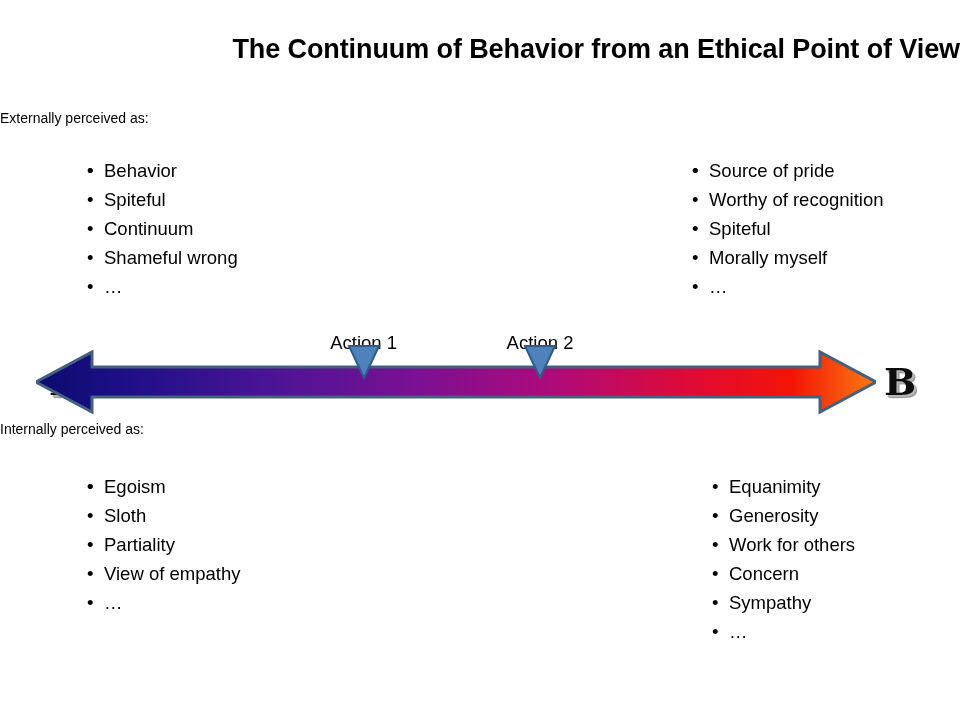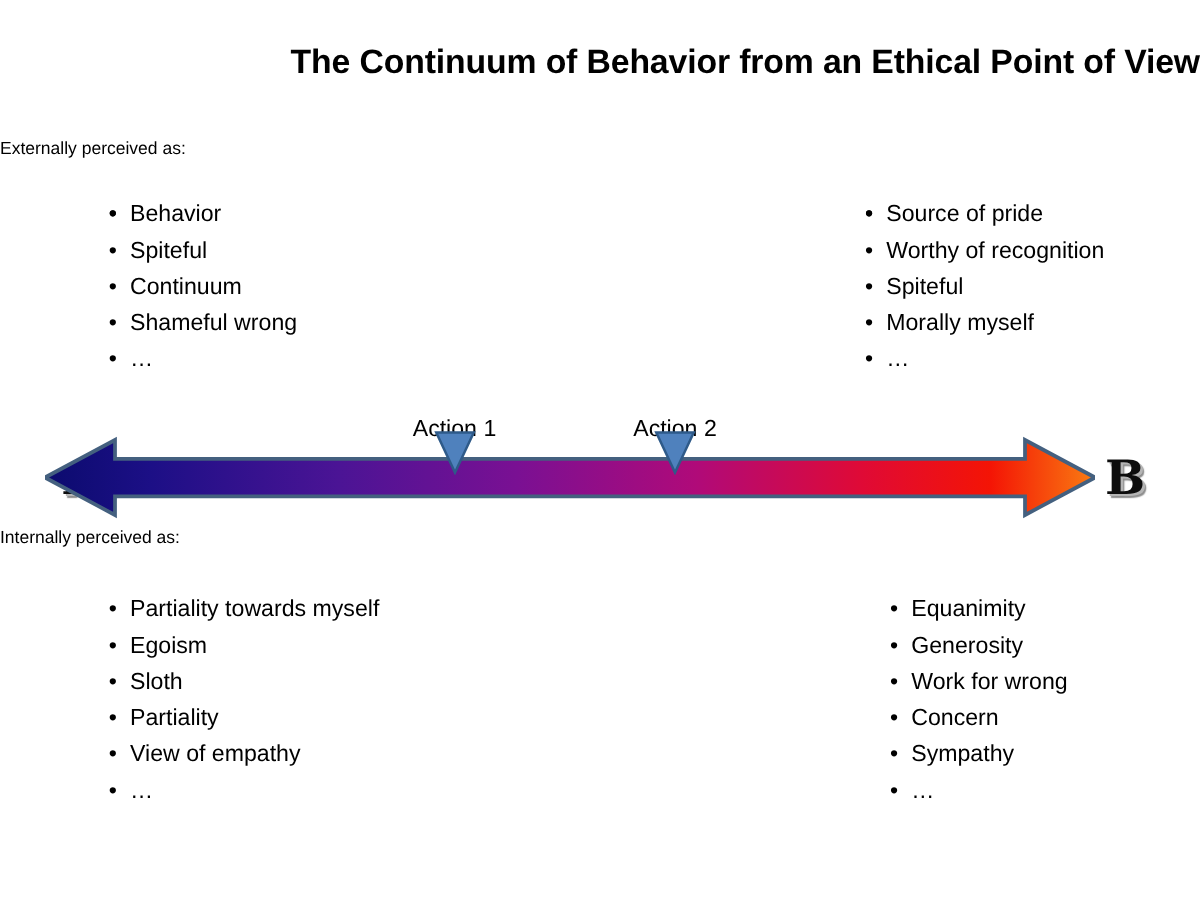--- a/index.html
+++ b/index.html
@@ -177,30 +177,30 @@
   <div id="action-marker-2" class="action-marker" style="left: 540px;">
     <span class="action-label">Action 2</span>
     <svg class="action-triangle" width="34" height="36" viewBox="0 0 34 36">
       <polygon class="marker-tri" points="2,2 32,2 17,34" fill="#4f81bd" stroke="#2e5a89" stroke-width="2"></polygon>
     </svg>
   </div>
 
   <div id="heading-internal" class="section-heading">Internally perceived as:</div>
 
   <ul id="list-internal-left" class="bullet-list">
-      <li><span class="bullet-dot">•</span><span>Partiality towards myself</span></li>
+      <li><span class="bullet-dot">•</span></li>
       <li><span class="bullet-dot">•</span><span>Egoism</span></li>
       <li><span class="bullet-dot">•</span><span>Sloth</span></li>
       <li><span class="bullet-dot">•</span><span>Partiality</span></li>
       <li><span class="bullet-dot">•</span><span>View of empathy</span></li>
       <li><span class="bullet-dot">•</span><span>…</span></li>
     </ul>
 
   <ul id="list-internal-right" class="bullet-list">
       <li><span class="bullet-dot">•</span><span>Equanimity</span></li>
       <li><span class="bullet-dot">•</span><span>Generosity</span></li>
-      <li><span class="bullet-dot">•</span><span>Work for wrong</span></li>
+      <li><span class="bullet-dot">•</span><span>Work for others</span></li>
       <li><span class="bullet-dot">•</span><span>Concern</span></li>
       <li><span class="bullet-dot">•</span><span>Sympathy</span></li>
       <li><span class="bullet-dot">•</span><span>…</span></li>
     </ul>
 
 </div>
 
 </body></html>

